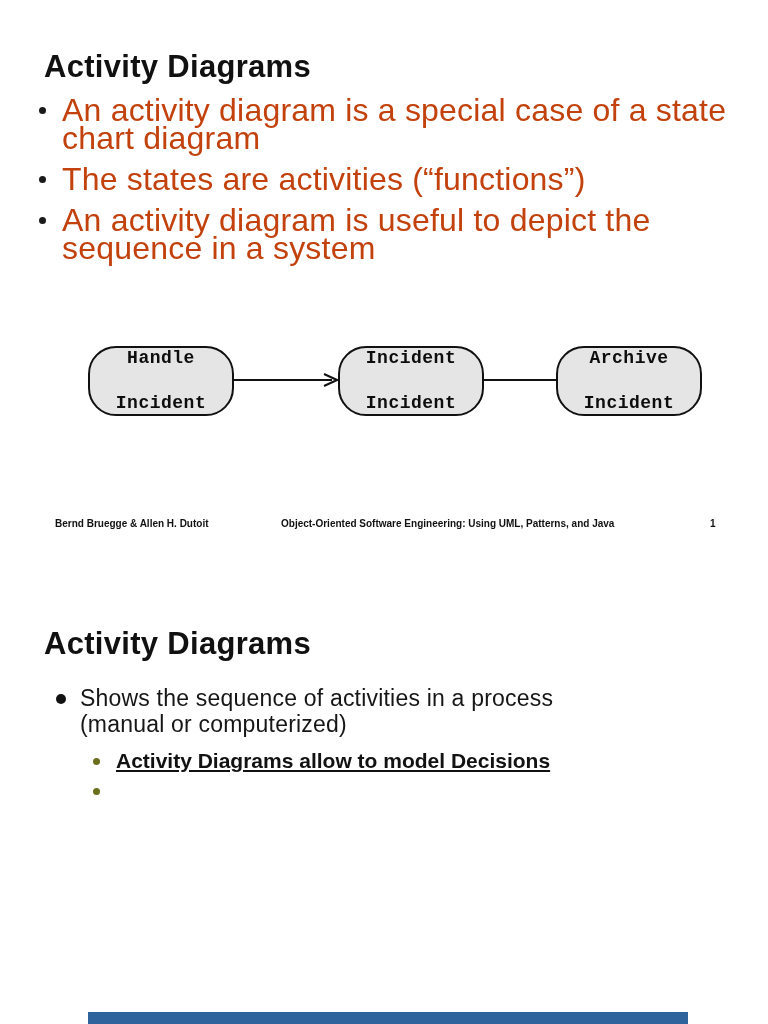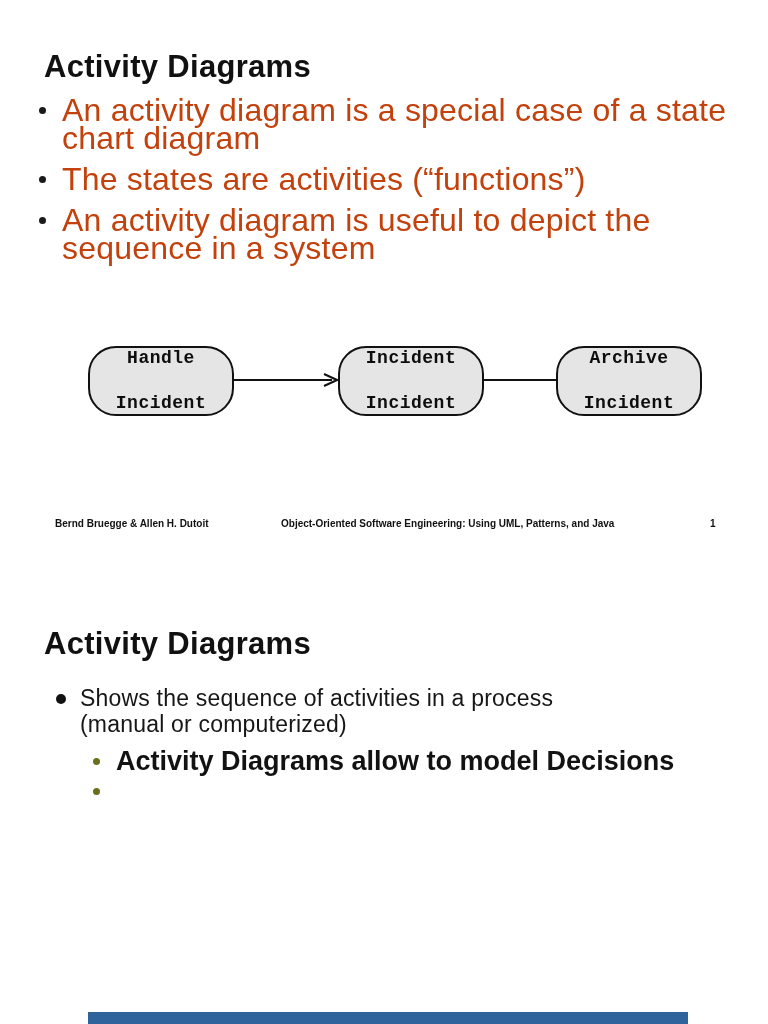--- a/index.html
+++ b/index.html
@@ -59,22 +59,23 @@
     padding-left:0; font-size:23px; line-height:26px; letter-spacing:0.2px; color:#161616;
   }
   .main-bullet .text { display:block; padding-left:24px; }
   .main-bullet > .dot {
     position:absolute; left:0; top:9px; width:10px; height:10px;
     border-radius:50%; background:#111;
   }
   .sub-bullets { position:absolute; left:90px; top:746px; width:620px; }
   .sub-row {
     position:relative; padding-left:26px;
-    font-size:27px; font-weight:700; line-height:30px; color:#121212;
+    font-size:21px; font-weight:700; line-height:30px; color:#121212;
     white-space:nowrap;
+    text-decoration:underline;
   }
   .sub-row > .dot {
     position:absolute; left:3px; top:12px; width:7px; height:7px;
     border-radius:50%;
   }
   #bottom-bar {
     position:absolute; left:88px; top:1012px; width:600px; height:12px;
   }
 </style>
 </head>

